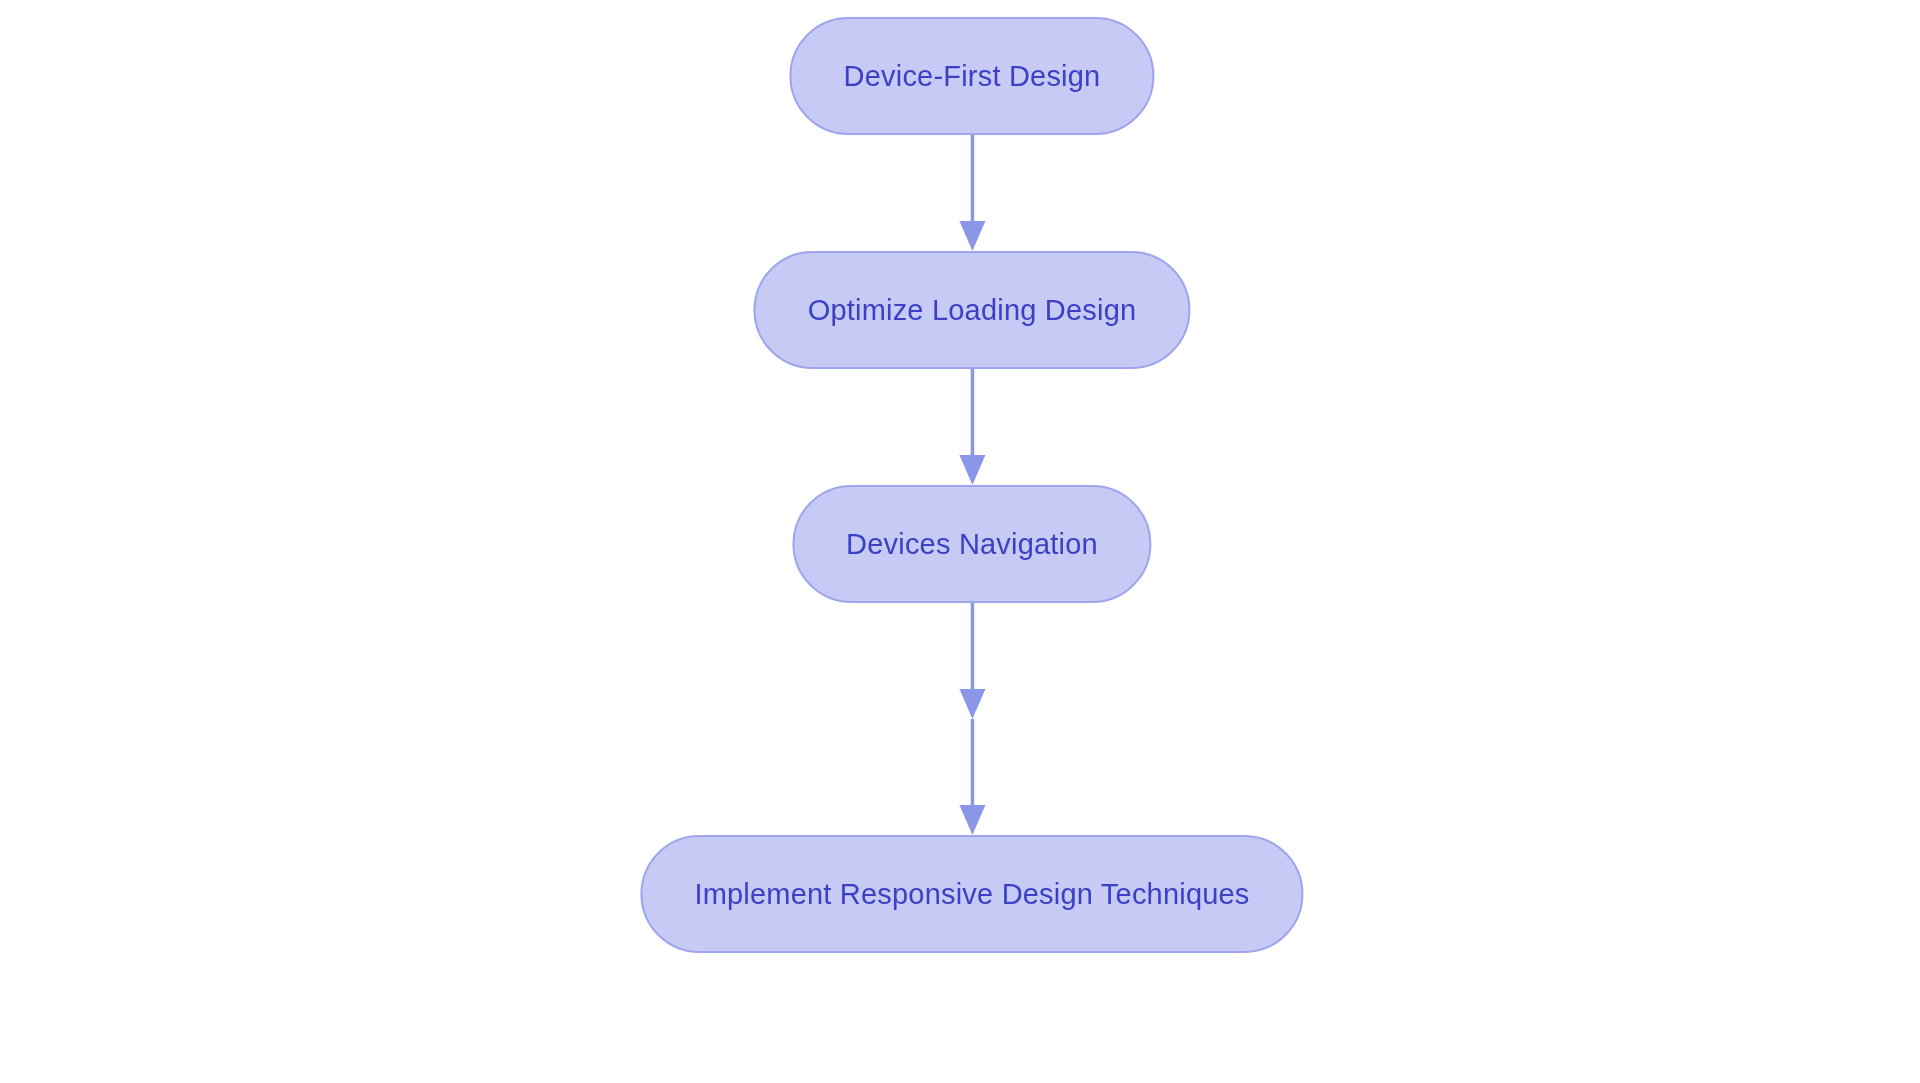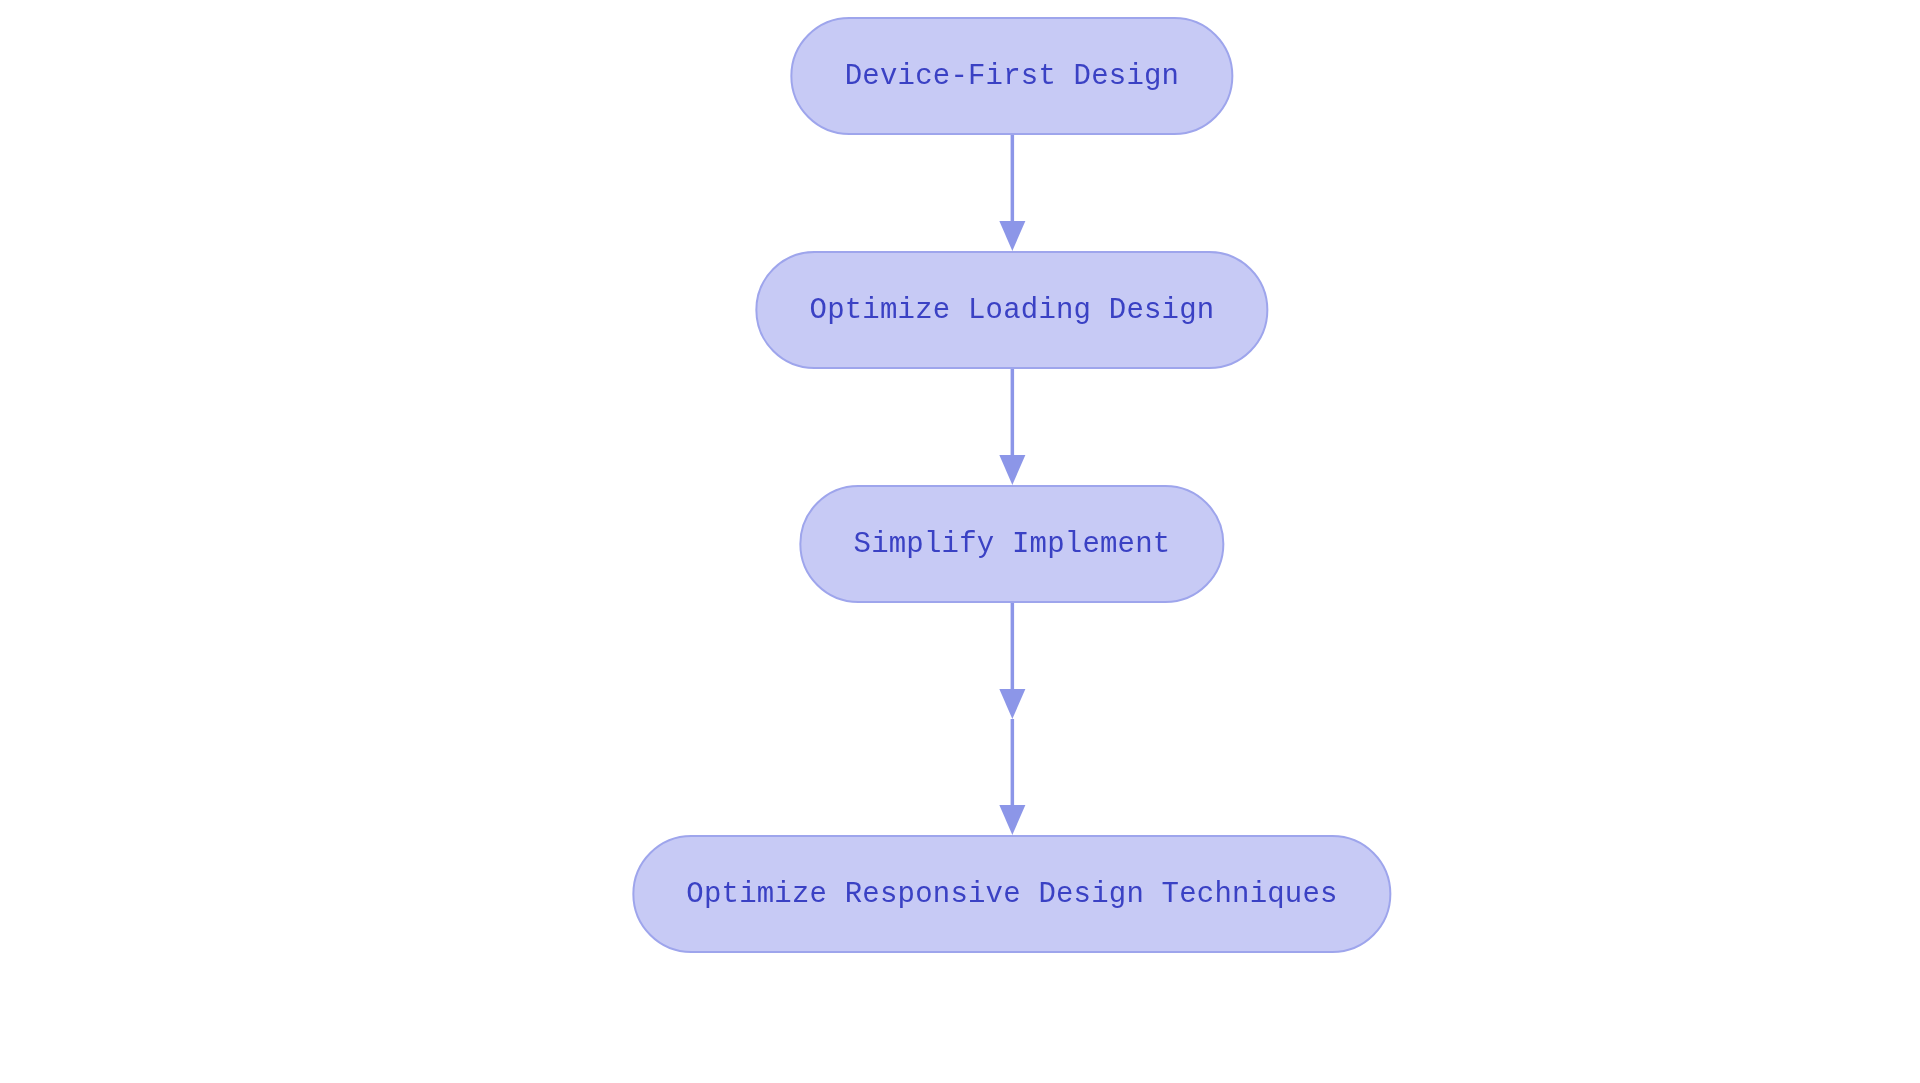--- a/index.html
+++ b/index.html
@@ -10,22 +10,21 @@
     --background: #ffffff;
   }
   * { margin: 0; padding: 0; box-sizing: border-box; }
   html, body { background: var(--background); }
   .canvas {
     position: relative;
     width: 1624px;
     height: 1083px;
     background: var(--background);
     overflow: hidden;
-    font-family: Liberation Mono, monospace;
-    margin-left: 40px;
+    font-family: Liberation Sans, sans-serif;
   }
   .flow {
     position: absolute;
     left: 972px;
     top: 17px;
     transform: translateX(-50%);
     display: flex;
     flex-direction: column;
     align-items: center;
   }
@@ -76,36 +75,36 @@
     </div>
 
     <div class="arrow">
       <svg width="30" height="116" viewBox="0 0 30 116">
         <line x1="15" y1="0" x2="15" y2="88" stroke="currentColor" stroke-width="3.5"></line>
         <polygon points="2,86 28,86 15,116" fill="currentColor"></polygon>
       </svg>
     </div>
 
     <div class="node">
-      <span>Simplify Implement</span>
+      <span>Devices Navigation</span>
     </div>
 
     <div class="arrow">
       <svg width="30" height="116" viewBox="0 0 30 116">
         <line x1="15" y1="0" x2="15" y2="88" stroke="currentColor" stroke-width="3.5"></line>
         <polygon points="2,86 28,86 15,116" fill="currentColor"></polygon>
       </svg>
     </div>
 
 
     <div class="arrow">
       <svg width="30" height="116" viewBox="0 0 30 116">
         <line x1="15" y1="0" x2="15" y2="88" stroke="currentColor" stroke-width="3.5"></line>
         <polygon points="2,86 28,86 15,116" fill="currentColor"></polygon>
       </svg>
     </div>
 
     <div class="node">
-      <span>Optimize Responsive Design Techniques</span>
+      <span>Implement Responsive Design Techniques</span>
     </div>
 
   </div>
 </div>
 
 </body></html>

